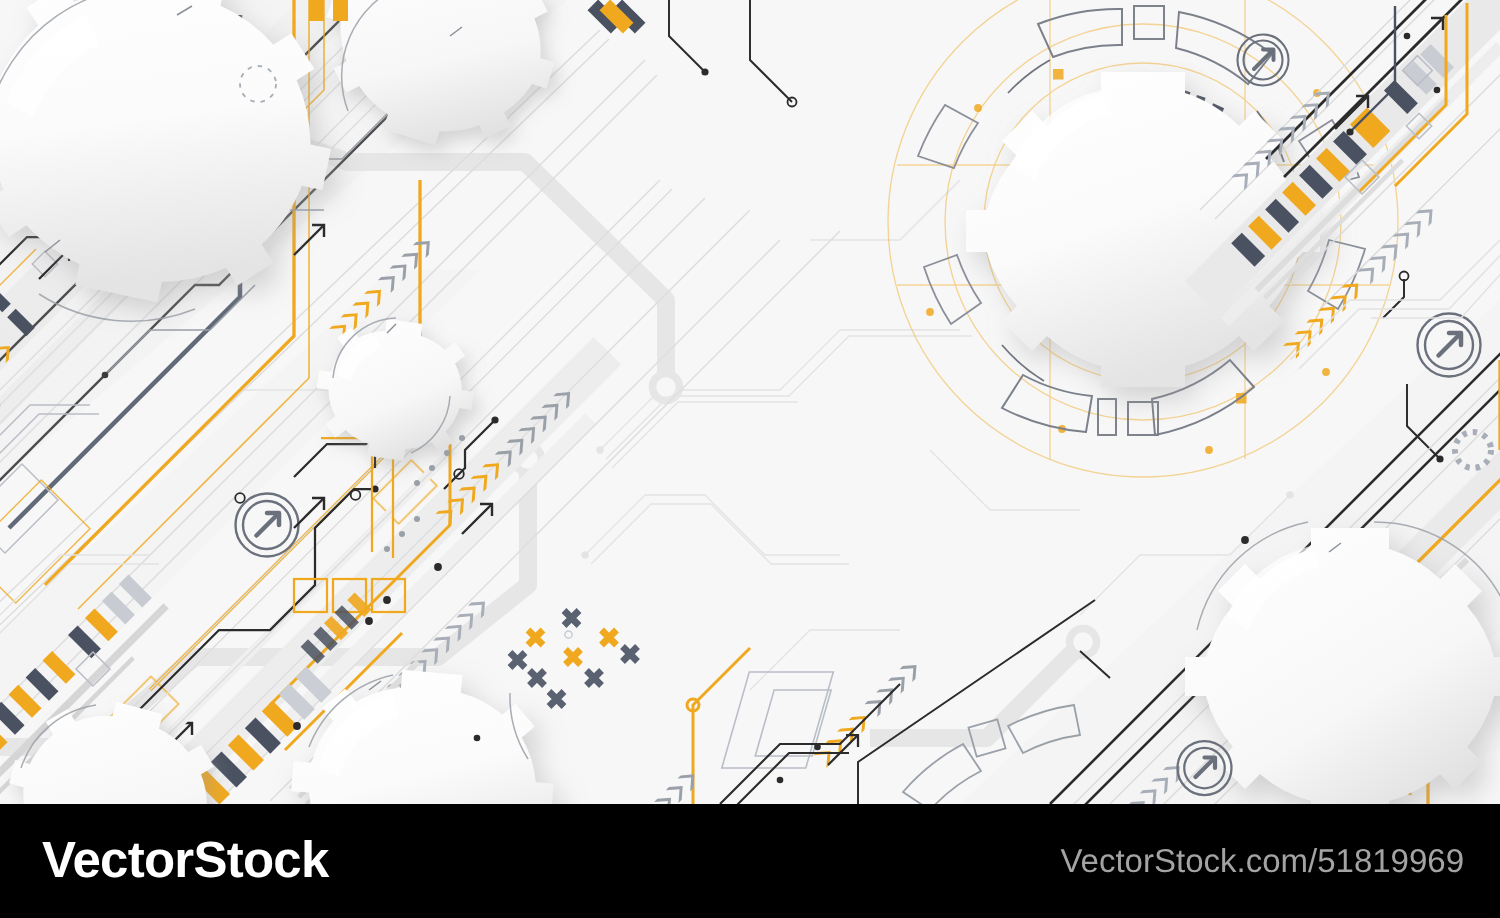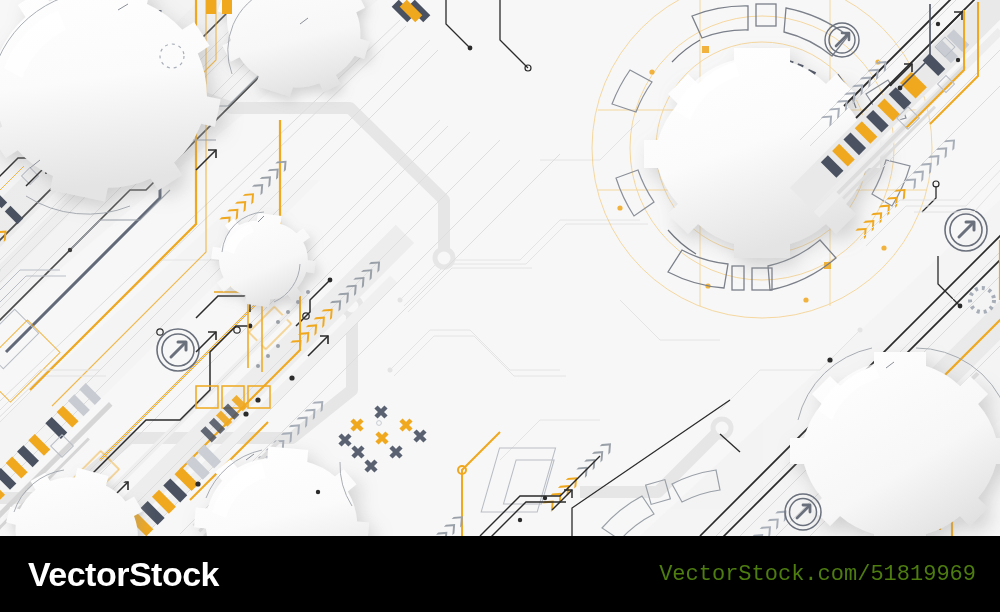--- a/index.html
+++ b/index.html
@@ -36,23 +36,23 @@
     font-size: 34px;
     font-weight: bold;
     letter-spacing: -0.5px;
     font-family: "Liberation Sans", sans-serif;
     white-space: nowrap;
   }
   #footer .url {
     position: absolute;
     right: 24px; top: 50%;
     transform: translateY(-50%);
-    color: #4d7c0f;
+    color: #a3a3a3;
     font-size: 22px;
-    font-family: Liberation Mono, monospace;
+    font-family: Liberation Sans, sans-serif;
     white-space: nowrap;
   }
 </style>
 </head>
 <body>
 
 <div id="stage">
 
   <div id="artboard">
     <svg width="1000" height="536" viewBox="0 0 1000 536" xmlns="http://www.w3.org/2000/svg">

